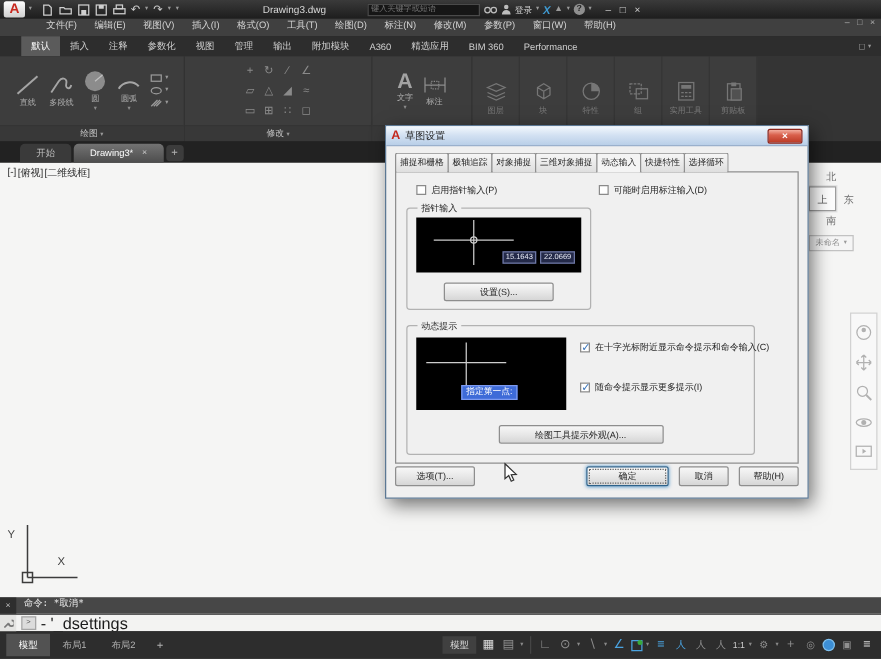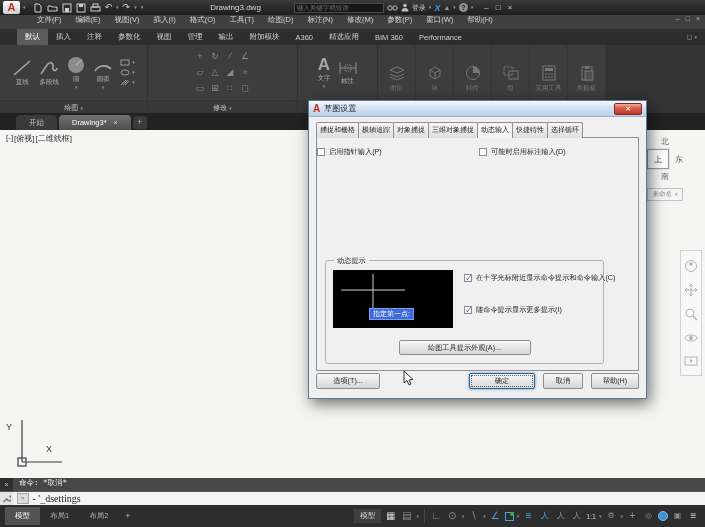--- a/index.html
+++ b/index.html
@@ -99,21 +99,21 @@
   .cursor{position:absolute;z-index:9}
 
   
   .cmdwin{position:absolute;left:0;right:0;top:478px;height:27px;z-index:6}
   .cmd-hist{height:13px;background:#474747;display:flex;align-items:flex-start}
   .cmd-close{width:13px;height:13px;background:#2e2e2e;color:#c5c5c5;font-size:7px;text-align:center;line-height:13px}
   .cmd-hist-text{color:#ededed;font-size:7.5px;margin-left:6px;font-family:"DejaVu Sans Mono",monospace}
   .cmd-row{height:14px;background:#f3f3f2;display:flex;align-items:center;gap:4px;border-top:1px solid #5a5a5a}
   .cmd-wrench{width:13px;height:14px;display:flex;align-items:center;justify-content:center;background:#e4e4e2}
   .cmd-chip{background:#dcdcdc;border:1px solid #a6a6a6;color:#555;font-size:6px;line-height:9px;padding:0 3px}
-  .cmd-text{font-size:10px;color:#1c1c1c;font-family:Liberation Serif, serif}
+  .cmd-text{font-size:13px;color:#1c1c1c;font-family:Liberation Sans, sans-serif}
 
   
   .statusbar{position:absolute;left:0;right:0;bottom:0;height:22px;background:#2d2d2d;display:flex;align-items:center;padding:0 5px;z-index:6}
   .laytab{font-size:7.5px;color:#b2b2b2;padding:4px 10px}
   .laytab.active{background:#525252;color:#fff}
   .lay-add{color:#b2b2b2;font-size:9px;padding:0 7px}
   .sb-right{margin-left:auto;display:flex;align-items:center;gap:3px}
   .sb-ic{min-width:13px;height:15px;display:flex;align-items:center;justify-content:center;font-size:10px;color:#8f8f8f;line-height:1}
   .sb-ic.blue{color:#4aa3e0}
   .sb-ic.bright{color:#d8d8d8}
@@ -454,29 +454,44 @@
       <span class="dtab">捕捉和栅格</span>
       <span class="dtab">极轴追踪</span>
       <span class="dtab">对象捕捉</span>
       <span class="dtab">三维对象捕捉</span>
       <span class="dtab active">动态输入</span>
       <span class="dtab">快捷特性</span>
       <span class="dtab">选择循环</span>
     </div>
 
     <div class="dlg-page">
-      <div class="checkline" style="left:0;top:9px">
+      <div class="checkline" style="left:16px;top:9px">
         <span class="cb"></span>
         <span>启用指针输入(P)</span>
       </div>
       <div class="checkline" style="left:162px;top:9px">
         <span class="cb"></span>
         <span>可能时启用标注输入(D)</span>
       </div>
 
+      <div class="groupbox" style="left:8px;top:28px;width:148px;height:82px">
+        <span class="glabel">指针输入</span>
+        <div class="preview" style="left:7px;top:7px;right:7px;height:44px">
+          <svg width="134" height="44">
+            <line x1="14" y1="18" x2="78" y2="18" stroke="#cdcdcd"></line>
+            <line x1="46" y1="2" x2="46" y2="38" stroke="#cdcdcd"></line>
+            <circle cx="46" cy="18" r="2.5" fill="none" stroke="#cdcdcd"></circle>
+          </svg>
+          <div class="coord-chips">
+            <span class="cchip">15.1643</span>
+            <span class="cchip">22.0669</span>
+          </div>
+        </div>
+        <div class="btn set-btn">设置(S)...</div>
+      </div>
 
 
       <div class="groupbox" style="left:8px;top:122px;width:279px;height:104px">
         <span class="glabel">动态提示</span>
         <div class="preview" style="left:7px;top:9px;width:120px;height:58px">
           <svg width="120" height="58">
             <line x1="8" y1="20" x2="72" y2="20" stroke="#cdcdcd"></line>
             <line x1="40" y1="4" x2="40" y2="44" stroke="#cdcdcd"></line>
           </svg>
           <span class="bluechip" style="left:36px;top:38px">指定第一点:</span>

